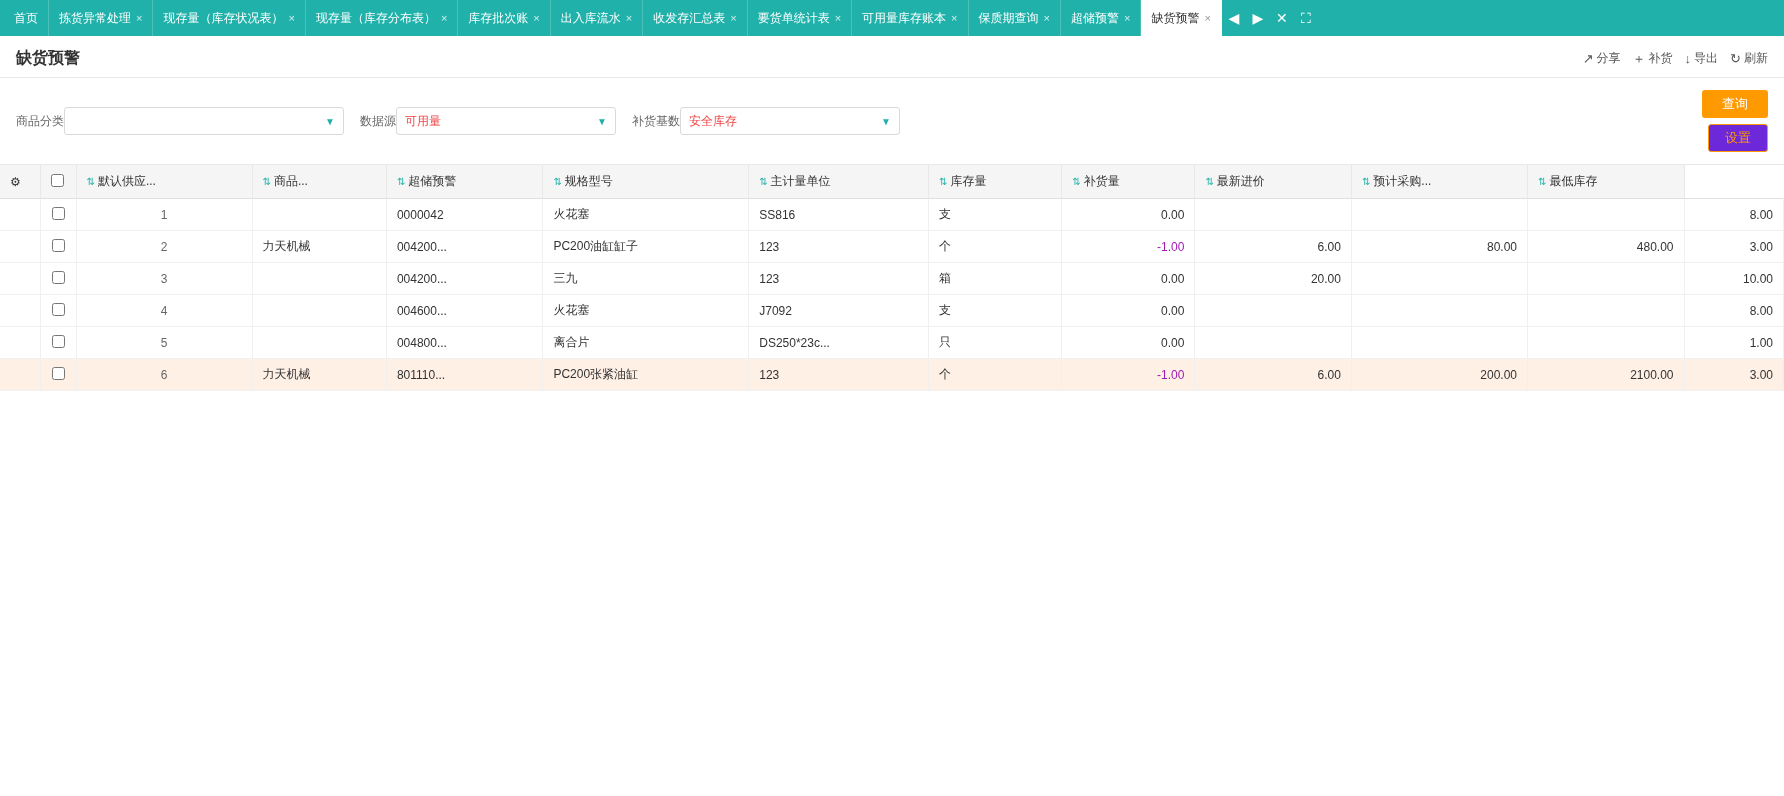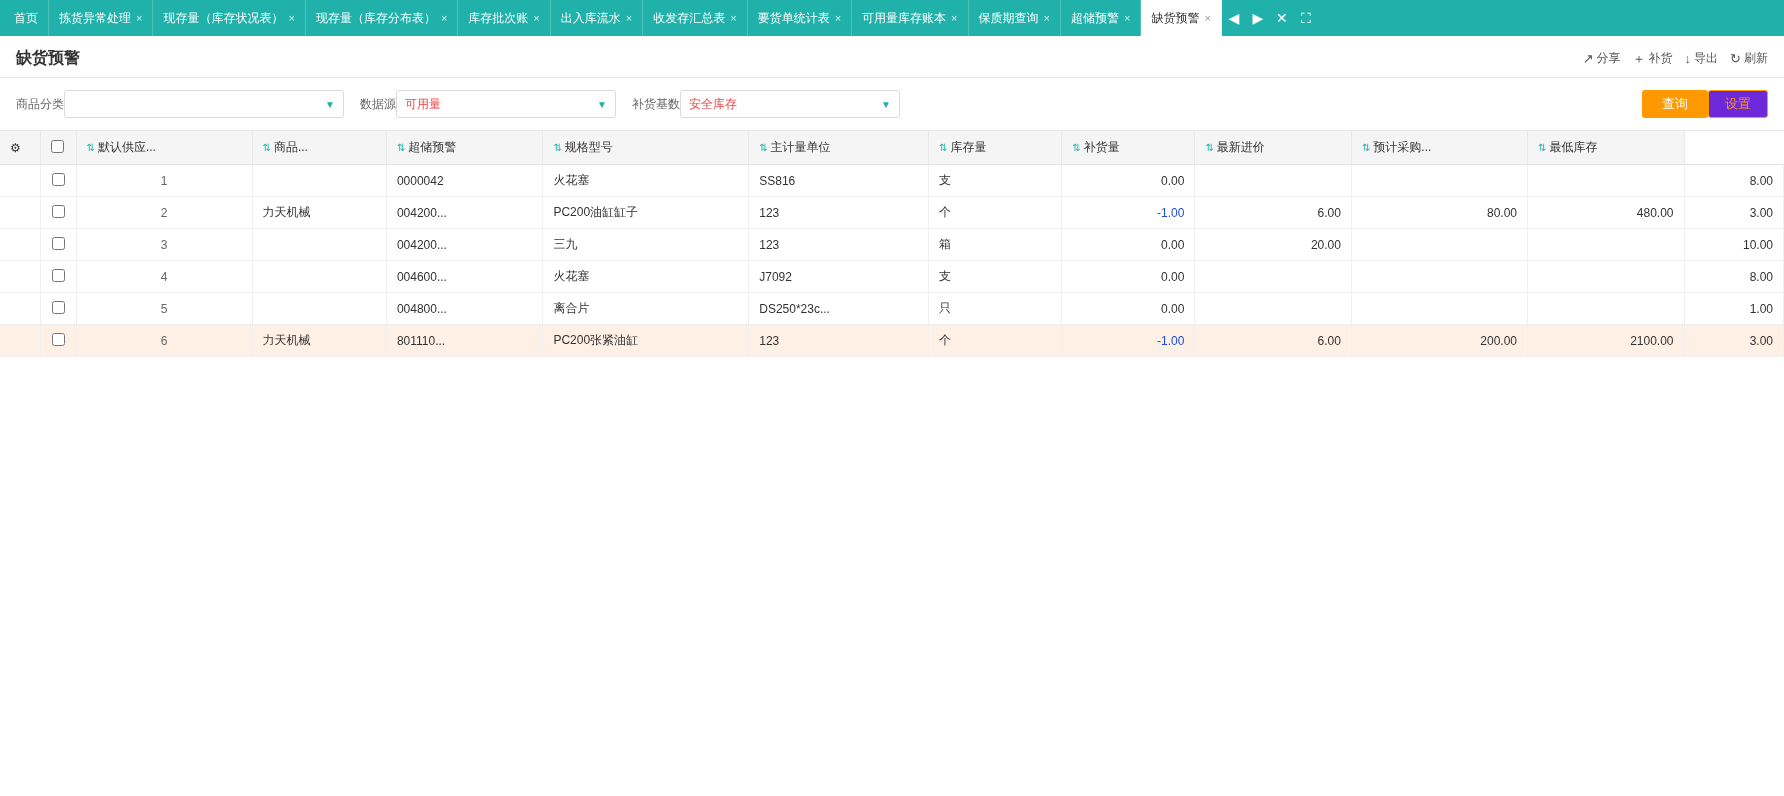--- a/index.html
+++ b/index.html
@@ -110,20 +110,22 @@
       min-width: 180px;
       height: 28px;
       justify-content: space-between;
       font-size: 12px;
     }
     .filter-select .arrow { color: #20b2aa; font-size: 10px; }
     .filter-value { color: #ef4444; font-family: Liberation Mono, monospace; }
     .filter-right {
       margin-left: auto;
       display: flex;
+      flex-direction: column;
+      gap: 6px;
       align-items: flex-end;
     }
     .btn-query {
       background: #f90;
       color: #fff;
       border: none;
       border-radius: 3px;
       padding: 5px 20px;
       cursor: pointer;
       font-size: 13px;
@@ -174,21 +176,21 @@
     tbody tr.highlighted { background: #fff0e6; }
     tbody td {
       padding: 7px 10px;
       color: #333;
       border-right: 1px solid #f0f0f0;
       white-space: nowrap;
     }
     .td-center { text-align: center; }
     .td-right { text-align: right; }
     .checkbox-cell { text-align: center; }
-    .negative { color: #1d4ed8; }
+    .negative { color: #a21caf; }
   </style>
 </head>
 <body>
 
 <div class="tab-bar">
   <div class="tab-item">
     <span>首页</span>
   </div>
   <div class="tab-item">
     <span>拣货异常处理</span>

